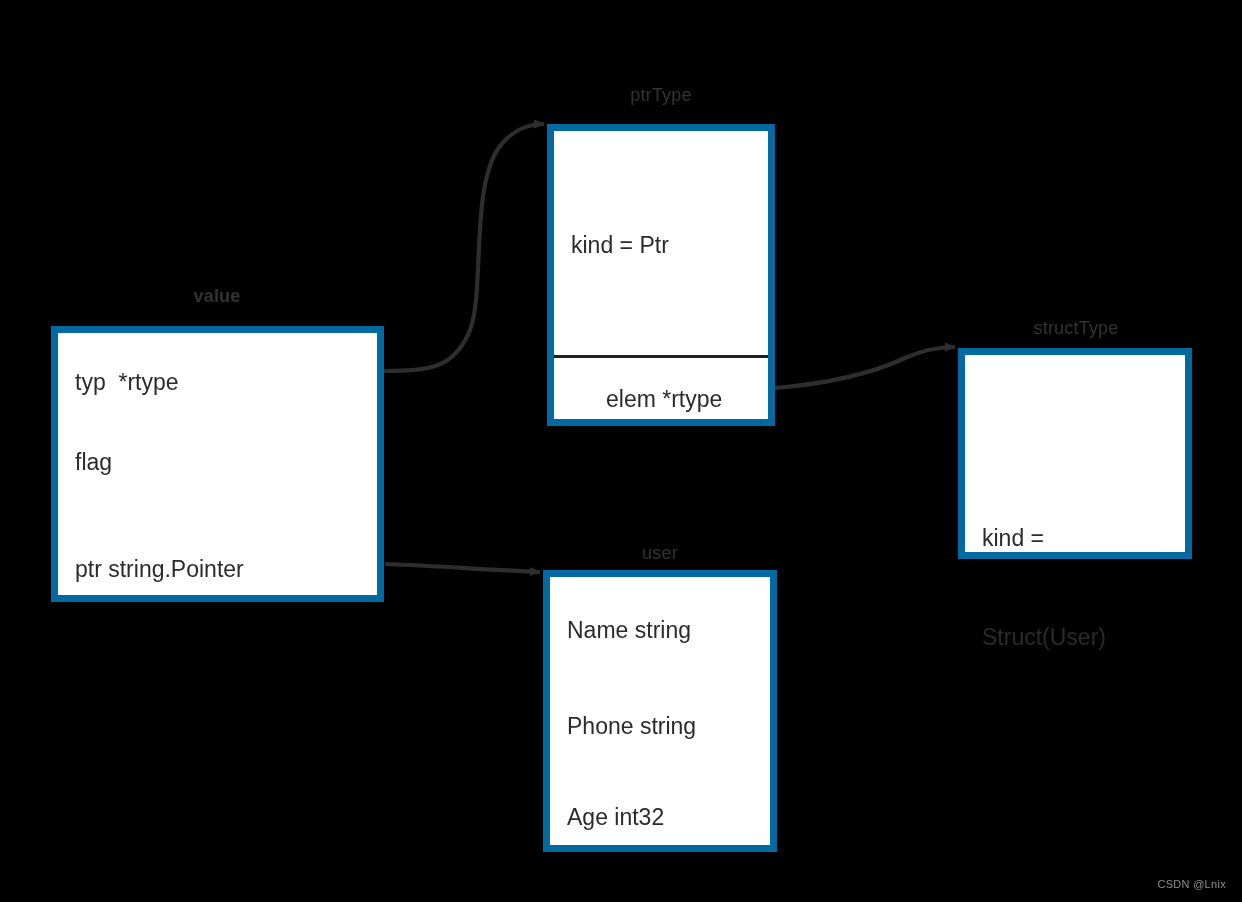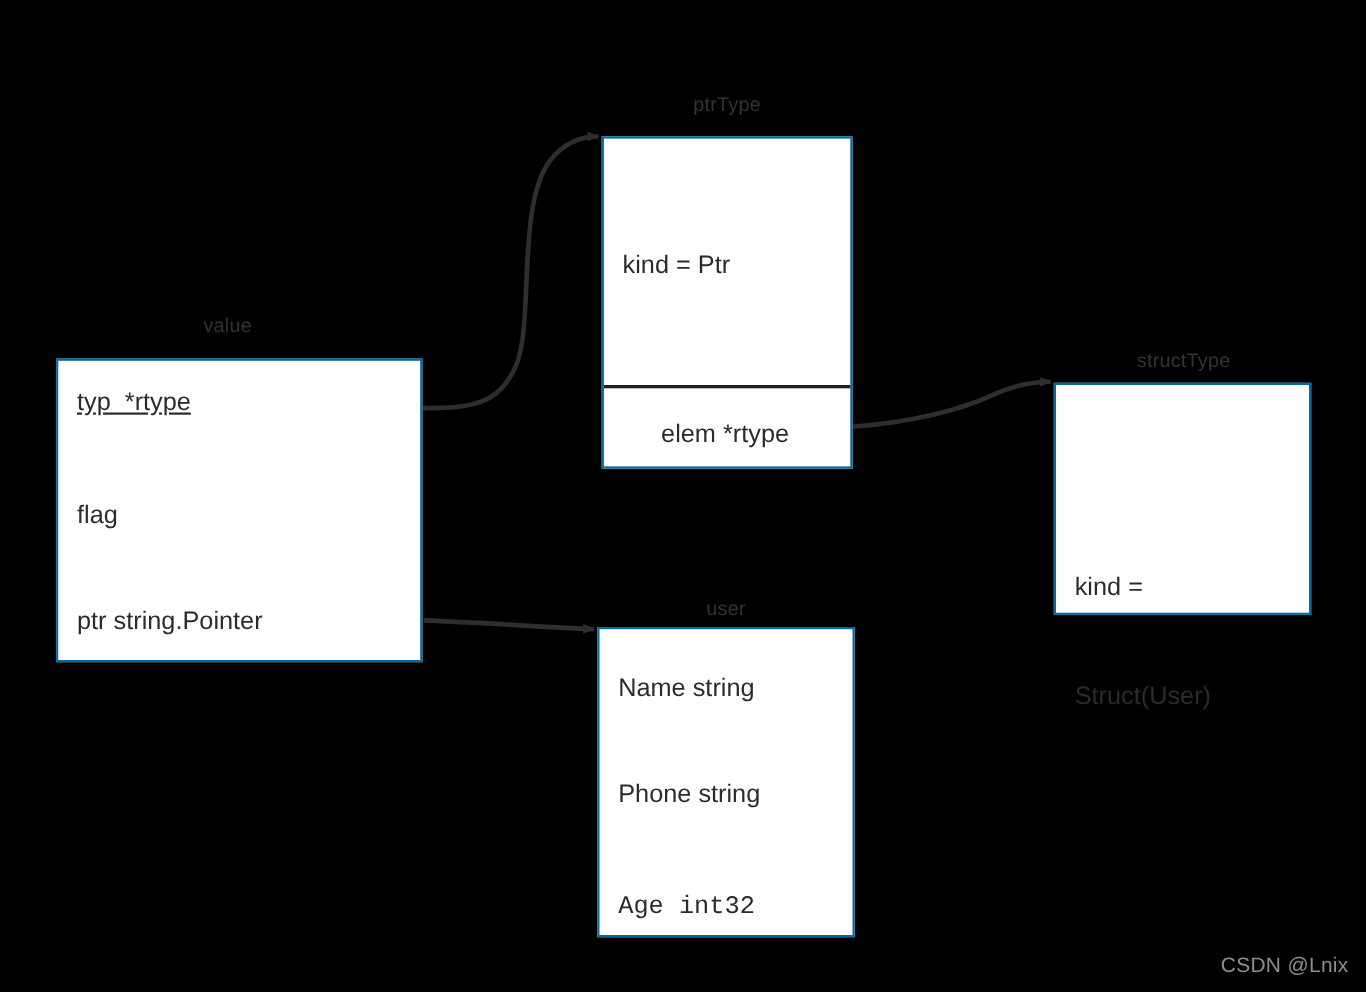--- a/index.html
+++ b/index.html
@@ -34,67 +34,67 @@
     font-size: 18px;
     line-height: 28px;
     letter-spacing: 0.2px;
     white-space: nowrap;
     text-align: center;
   }
   
   .box {
     position: absolute;
     background: #ffffff;
-    border: 2px solid #0369a1;
+    border: 7px solid #0369a1;
     box-sizing: border-box;
   }
   .box .row {
     position: absolute;
     left: 17px;
     color: #2b2b2b;
     font-size: 23px;
     line-height: 30px;
     white-space: pre;
   }
   .divider {
     position: absolute;
     left: 0;
     width: 100%;
     height: 3px;
     background: #1f1f1f;
   }
   
   #node-value       { left: 51px;  top: 326px; width: 333px; height: 276px; }
-  #title-value      { left: 116px; top: 282px; width: 182px; }
-  #value-row-typ    { top: 22px; text-decoration: underline; }
-  #value-row-flag   { top: 124px; text-align: center; }
+  #title-value      { left: 126px; top: 282px; width: 182px; font-weight: bold; }
+  #value-row-typ    { top: 34px; }
+  #value-row-flag   { top: 114px; text-align: center; }
   #value-row-ptr    { top: 221px; }
   
   #node-ptrtype     { left: 547px; top: 124px; width: 228px; height: 302px; }
   #title-ptrtype    { left: 571px; top: 81px;  width: 180px; }
   #ptr-divider      { top: 224px; }
   #ptr-row-kind     { top: 99px; }
   #ptr-row-elem     { top: 253px; margin-left: 35px; }
   
   #node-structtype  { left: 958px; top: 348px; width: 234px; height: 211px; padding-left: 25px; }
   #title-structtype { left: 985px; top: 314px; width: 182px; }
   #struct-row-kind  { top: 101px; line-height: 33px; }
   
   #node-user        { left: 543px; top: 570px; width: 234px; height: 282px; }
   #title-user       { left: 591px; top: 539px; width: 138px; }
   #user-row-name    { top: 38px; }
   #user-row-phone   { top: 134px; }
-  #user-row-age     { top: 237px; font-family: Liberation Mono, monospace; }
+  #user-row-age     { top: 225px; }
   
   #watermark {
     position: absolute;
     right: 16px;
     bottom: 12px;
     color: #8d8d8d;
-    font-size: 19px;
+    font-size: 11px;
     letter-spacing: 0.3px;
     white-space: nowrap;
   }
 </style>
 </head>
 <body>
 
 <div class="canvas">
 
   <svg class="edges" viewBox="0 0 1242 902" width="1242" height="902" xmlns="http://www.w3.org/2000/svg">

